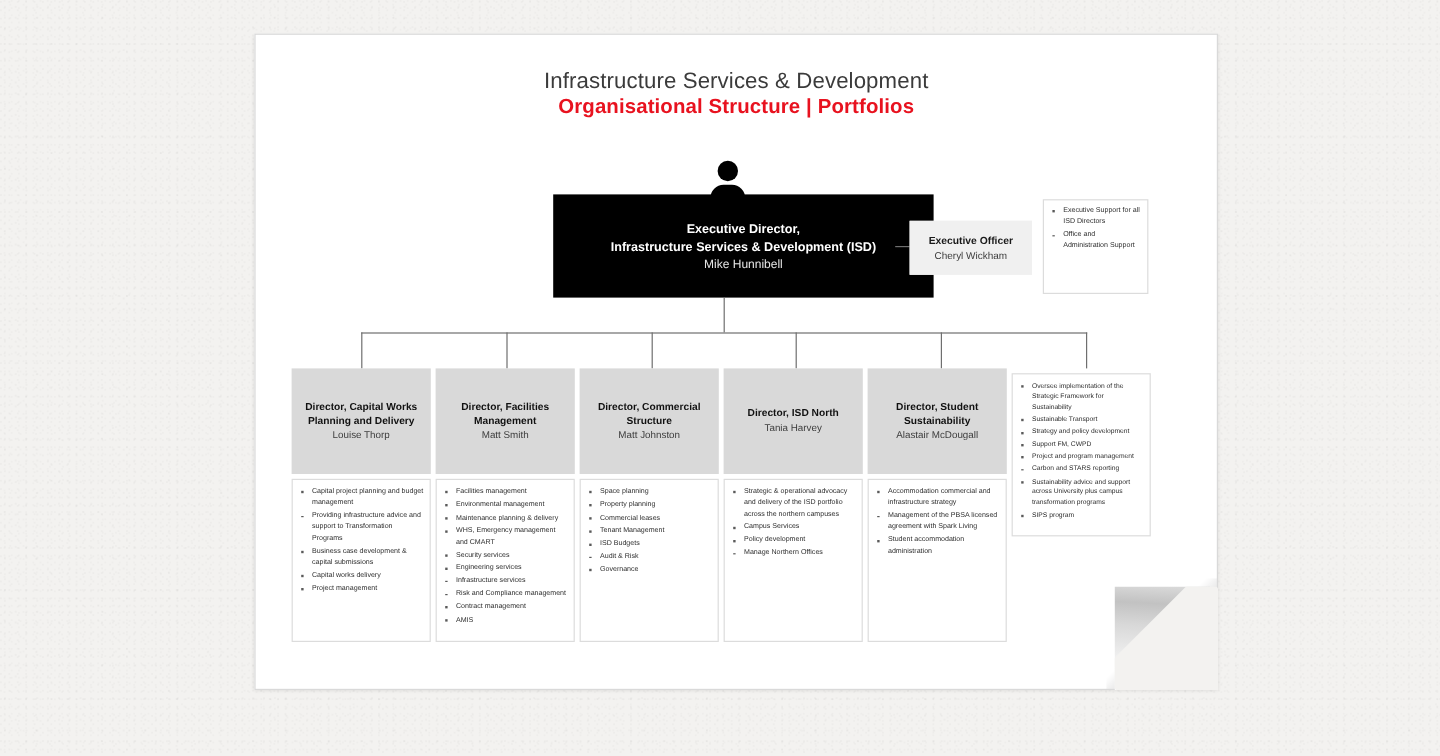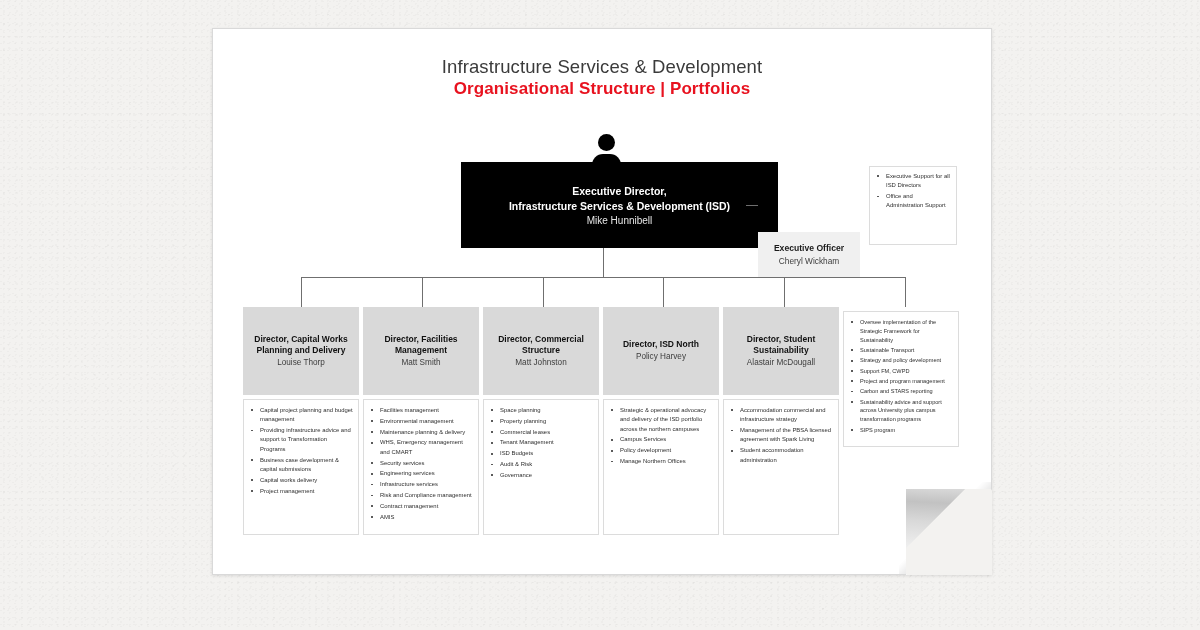--- a/index.html
+++ b/index.html
@@ -31,20 +31,21 @@
   
   #page {
     position: absolute;
     left: 212px;
     top: 28px;
     width: 778px;
     height: 545px;
     background: #ffffff;
     border: 1px solid #d9d9d9;
     box-shadow: 0 1px 3px rgba(0,0,0,0.10);
+    padding-left: 23px;
   }
 
   
   #curl-shadow {
     position: absolute;
     right: 0px;
     bottom: 0px;
     width: 92px;
     height: 92px;
     background: linear-gradient(135deg, rgba(0,0,0,0) 45%, rgba(0,0,0,0.16) 62%, rgba(0,0,0,0.04) 80%, rgba(0,0,0,0) 100%);
@@ -175,21 +176,20 @@
     top: 155px;
     width: 100px;
     height: 43px;
     background: #f0f0f0;
     border: 1px solid #f0f0f0;
     display: flex;
     flex-direction: column;
     align-items: center;
     justify-content: center;
     text-align: center;
-    margin-top: 48px;
   }
   #eo-box .role {
     font-size: 8.6px;
     font-weight: 700;
     color: #1a1a1a;
     line-height: 1.3;
   }
   #eo-box .name {
     font-size: 8.3px;
     font-weight: 400;
@@ -411,21 +411,21 @@
             <li>Audit &amp; Risk</li>
             <li>Governance</li>
           </ul>
       </div>
     </div>
 
     <div class="column">
       <div class="col-head">
         <div class="role">Director, ISD North</div>
         <div class="role"></div>
-        <div class="name">Policy Harvey</div>
+        <div class="name">Tania Harvey</div>
       </div>
       <div class="col-body">
         <ul class="bullets">
             <li>Strategic &amp; operational advocacy and delivery of the ISD portfolio across the northern campuses</li>
             <li>Campus Services</li>
             <li>Policy development</li>
             <li>Manage Northern Offices</li>
           </ul>
       </div>
     </div>

